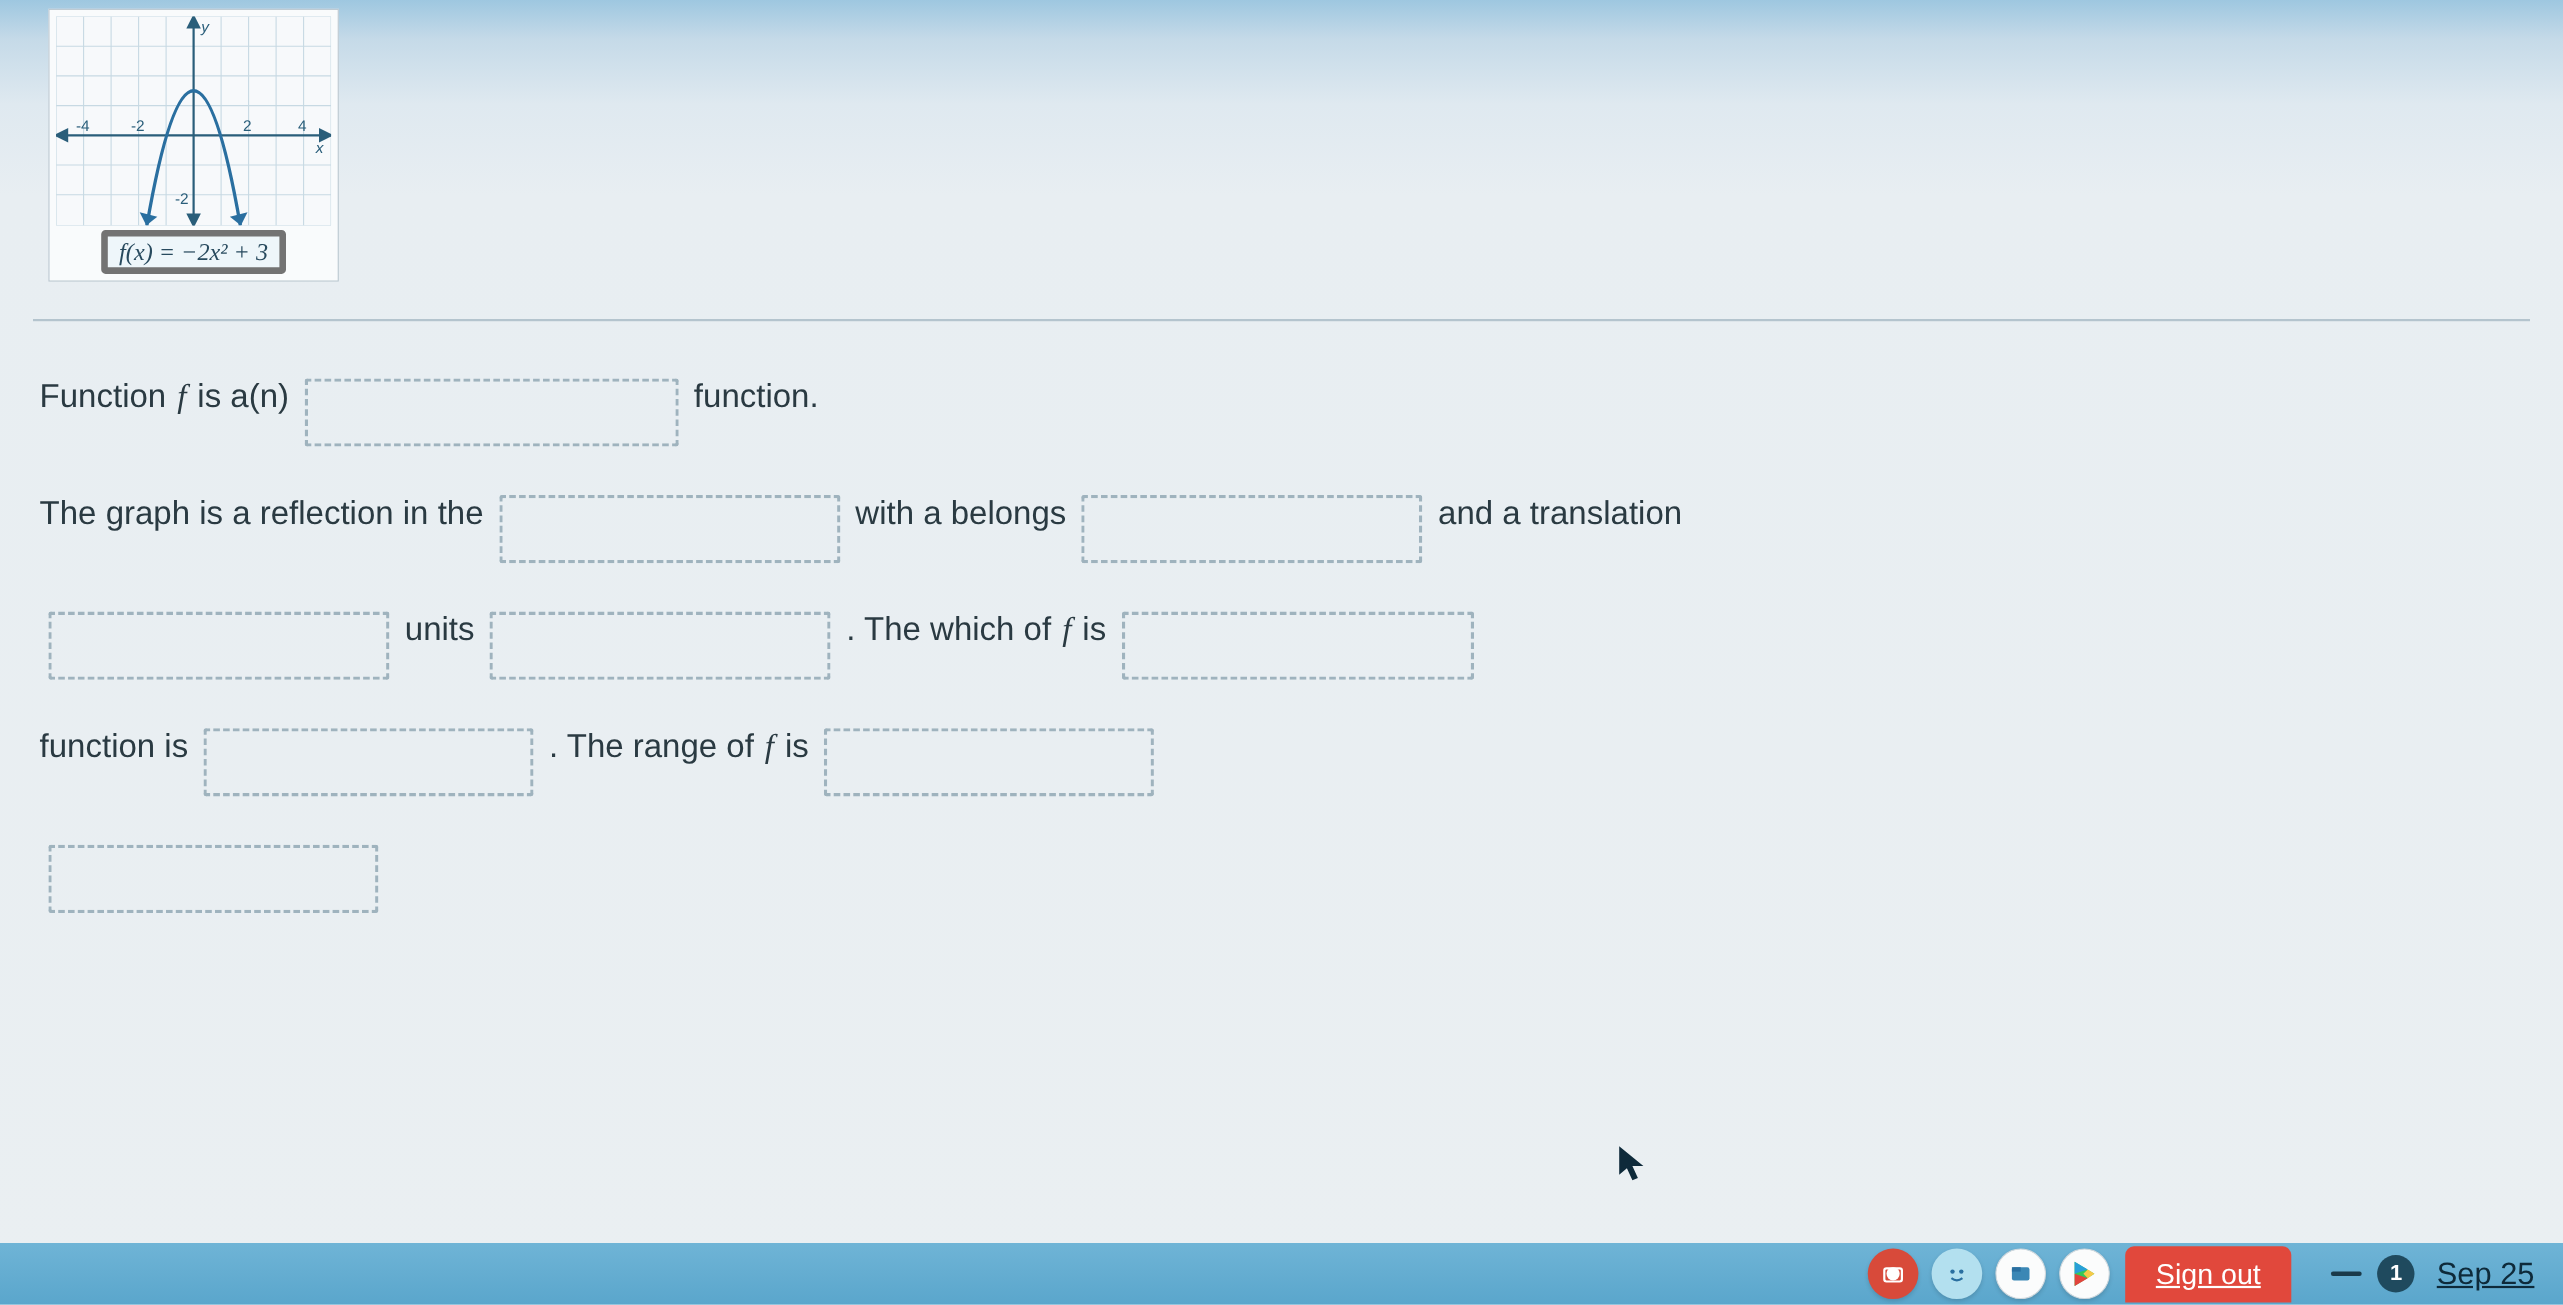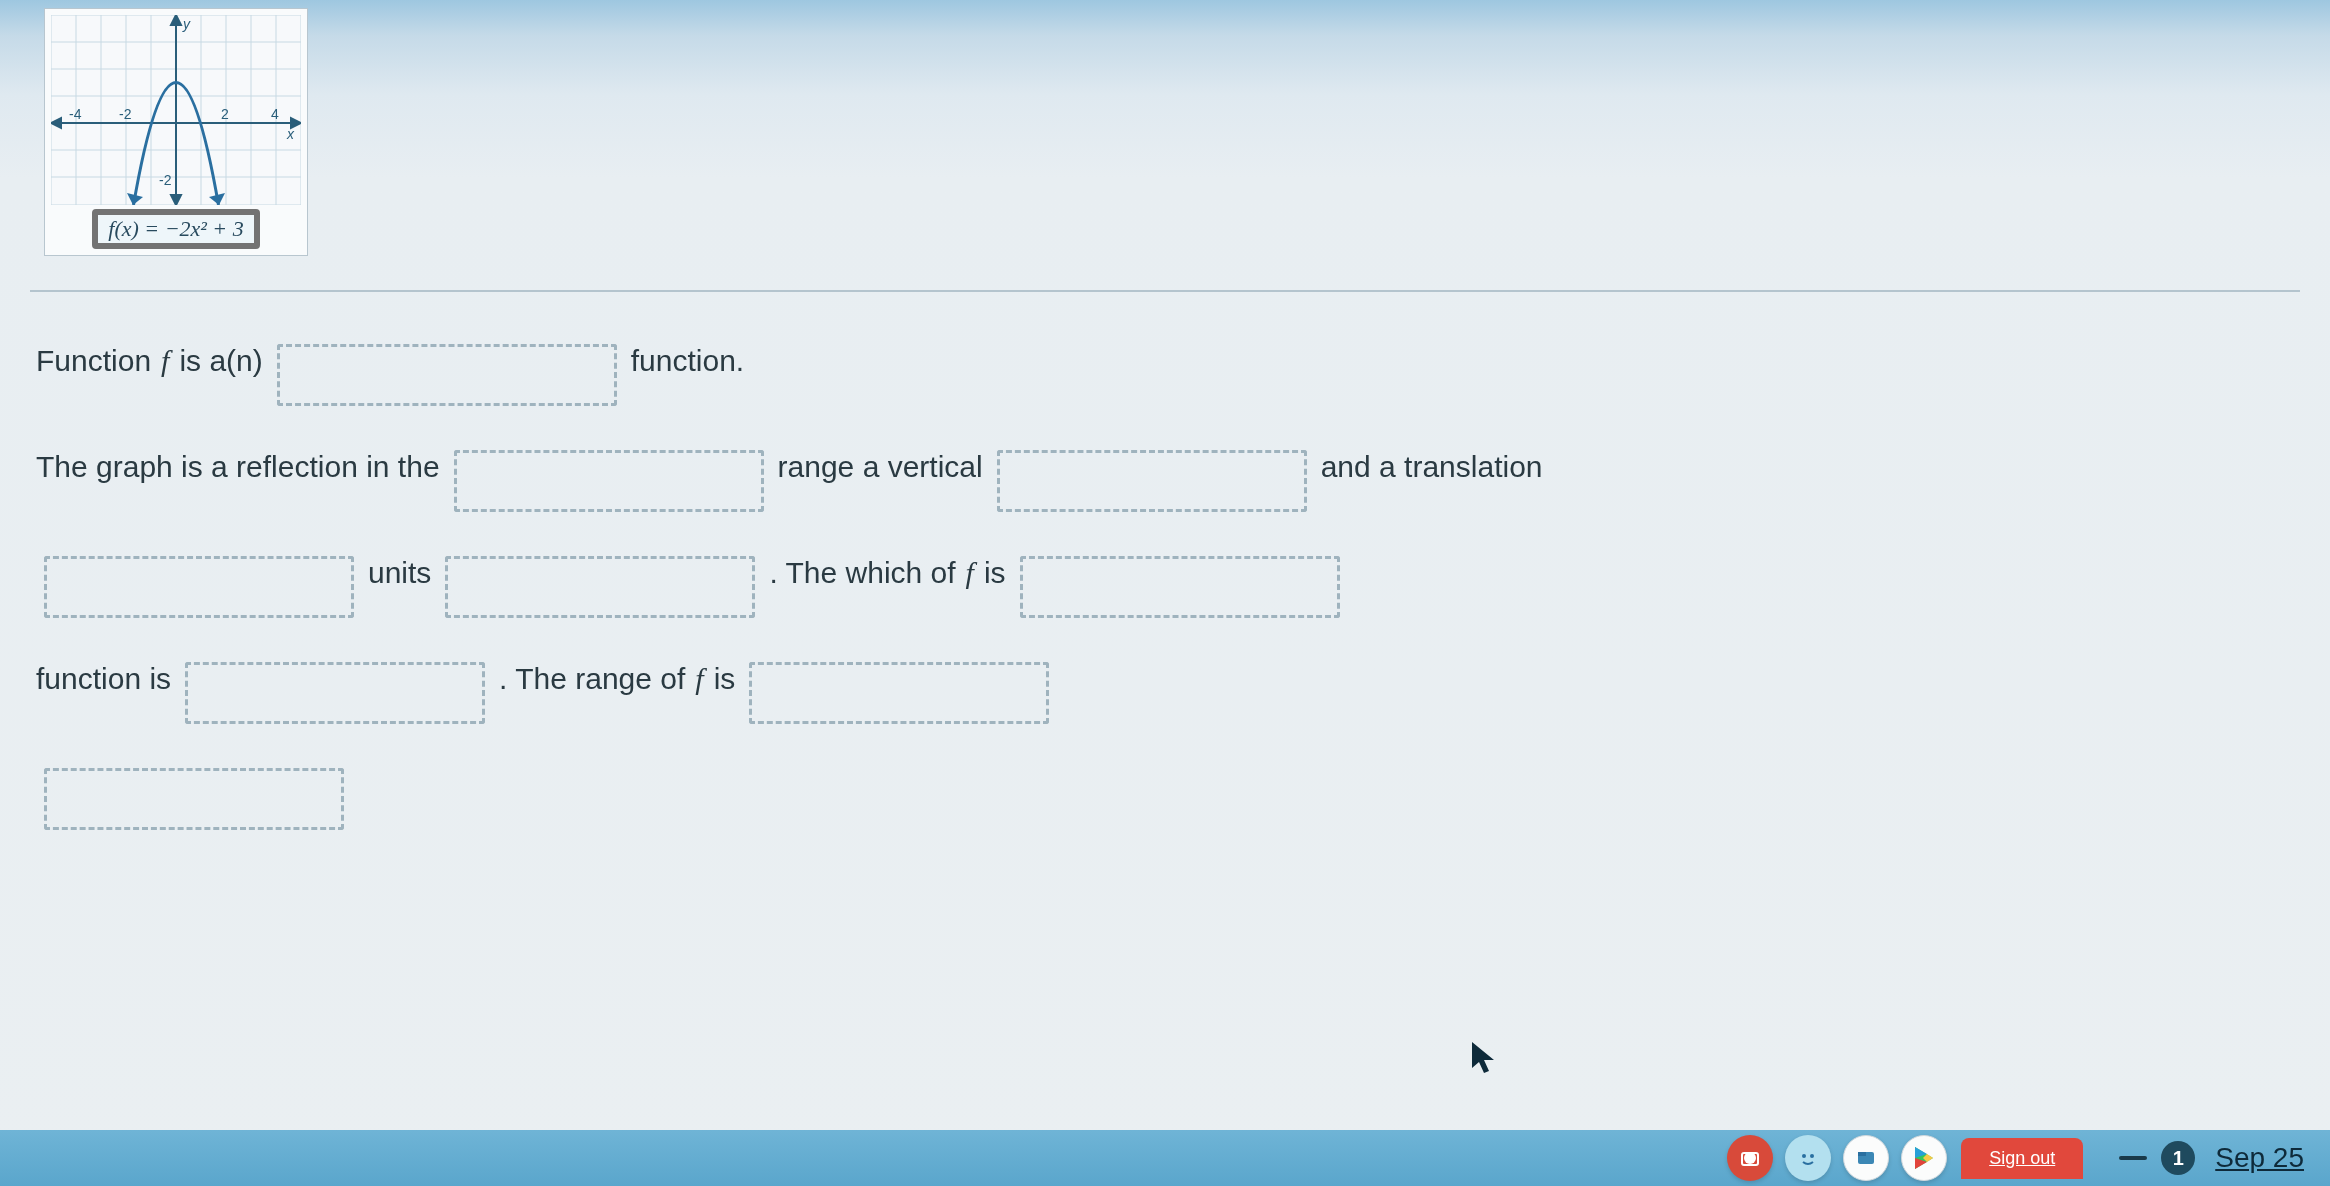--- a/index.html
+++ b/index.html
@@ -86,21 +86,21 @@
   background: #fff; display: flex; align-items: center; justify-content: center;
   box-shadow: 0 2px 4px rgba(0,0,0,0.15);
   position: relative;
 }
 .circle-icon.red { background: #d84a3a; }
 .circle-icon.softblue { background: #b3e0ef; }
 .circle-icon.white { background: #fbfcfc; border: 1px solid #d0d8dd; }
 .signout {
   background: #e1483c;
   color: #fff;
-  font-size: 18px;
+  font-size: 26px;
   padding: 10px 28px;
   border-radius: 8px 8px 0 0;
   text-decoration: underline;
   border: none;
   margin-right: 22px;
 }
 .bar-right { display: flex; align-items: center; gap: 14px; color: #0e2a3a; font-size: 24px; }
 .dash { width: 28px; height: 4px; background: #1a3a4a; border-radius: 2px; }
 .notif {
   width: 34px; height: 34px; border-radius: 50%;
@@ -186,21 +186,21 @@
       <span>Function</span>
       <span class="fvar">f</span>
       <span>is a(n)</span>
       <span class="dropzone"></span>
       <span>function.</span>
     </div>
 
     <div class="line">
       <span>The graph is a reflection in the</span>
       <span class="dropzone med"></span>
-      <span>range a vertical</span>
+      <span>with a belongs</span>
       <span class="dropzone med"></span>
       <span>and a translation</span>
     </div>
 
     <div class="line">
       <span class="dropzone med"></span>
       <span>units</span>
       <span class="dropzone med"></span>
       <span>. The which of</span>
       <span class="fvar">f</span>

